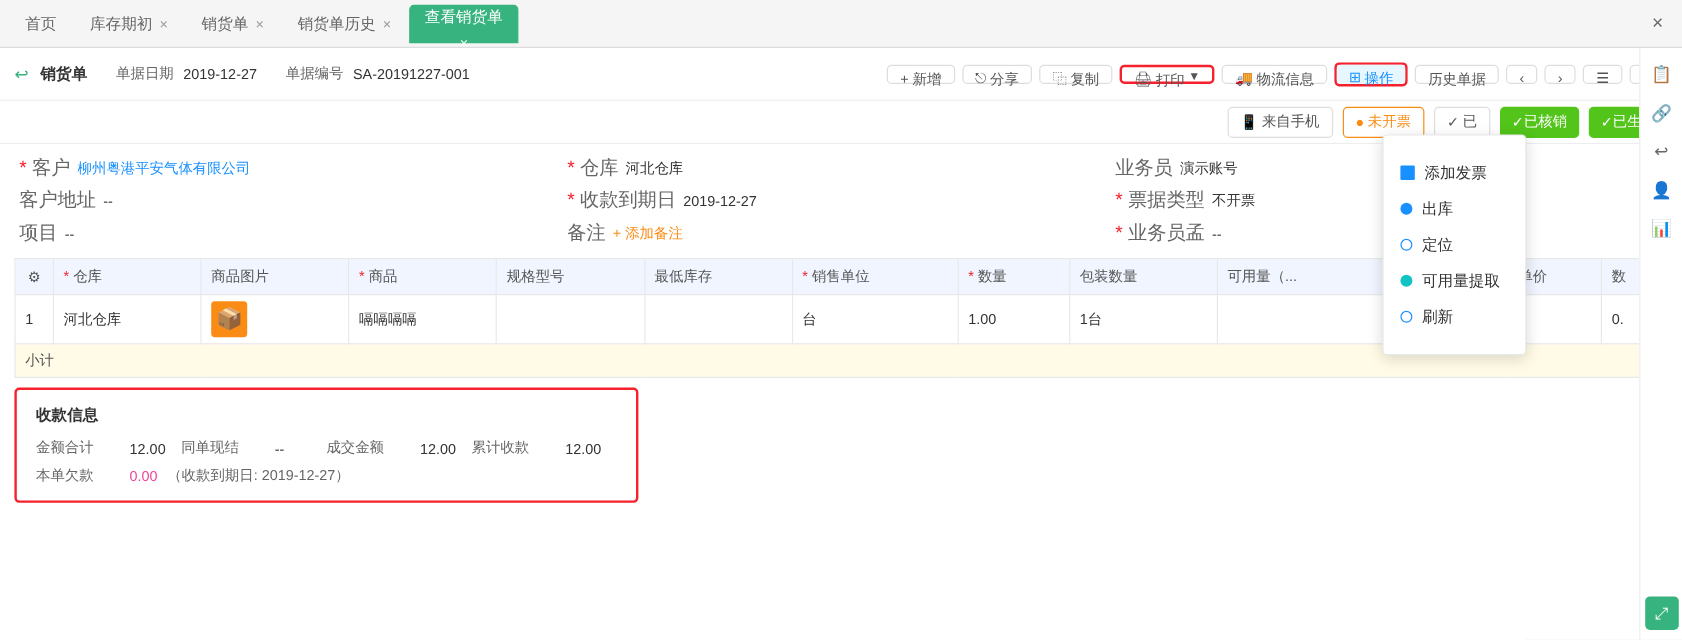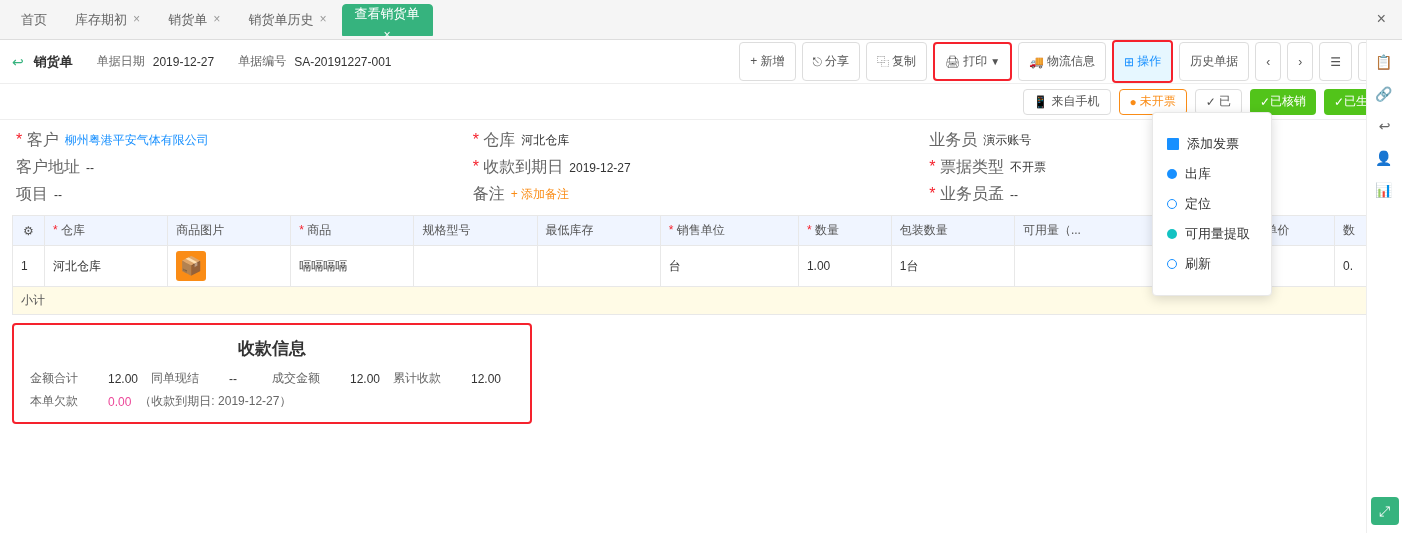--- a/index.html
+++ b/index.html
@@ -1,21 +1,21 @@
 <!DOCTYPE html>
 <html><head>
   <meta charset="utf-8">
   <style>
     * { box-sizing: border-box; margin: 0; padding: 0; }
     body { font-family: 'Microsoft YaHei', Arial, sans-serif; font-size: 13px; background: #f0f2f5; color: #333; overflow: hidden; }
 
     
     .tab-bar {
       display: flex; align-items: center; background: #f5f5f5; border-bottom: 1px solid #ddd;
-      height: 40px; padding: 0 8px; gap: 2px; font-family: Liberation Mono, monospace;
+      height: 40px; padding: 0 8px; gap: 2px;
     }
     .tab-item {
       display: flex; align-items: center; padding: 0 12px; height: 32px; border-radius: 4px 4px 0 0;
       cursor: pointer; font-size: 13px; gap: 6px; border: 1px solid transparent;
     }
     .tab-item.active {
       background: #fff; border-color: #ddd; border-bottom-color: #fff; color: #333; flex-direction: column;
     }
     .tab-item:not(.active) { color: #666; }
     .tab-item .tab-close { color: #999; font-size: 12px; cursor: pointer; }
@@ -37,23 +37,23 @@
       display: flex; align-items: center; padding: 6px 12px; border-bottom: 1px solid #eee;
       gap: 8px; height: 44px;
     }
     .doc-icon { color: #36b37e; font-size: 14px; margin-right: 2px; }
     .doc-title { font-weight: bold; font-size: 13px; color: #333; margin-right: 16px; }
     .meta-label { color: #666; font-size: 12px; }
     .meta-value { color: #333; font-size: 12px; margin-right: 16px; }
 
     .toolbar-right { margin-left: auto; display: flex; align-items: center; gap: 6px; }
     .btn-toolbar {
-      display: flex; align-items: center; gap: 3px; padding: 3px 10px; border: 1px solid #ddd;
+      display: flex; align-items: flex-start; gap: 3px; padding: 3px 10px; border: 1px solid #ddd;
       border-radius: 4px; background: #fff; cursor: pointer; font-size: 12px; color: #555;
-      height: 39px;
+      height: 16px;
     }
     .btn-toolbar.active-btn { background: #e6f7ff; border-color: #91d5ff; color: #1890ff; }
     .btn-toolbar.red-border { border: 2px solid #f5222d; color: #555; }
 
     
     .action-row {
       display: flex; align-items: center; justify-content: flex-end; padding: 4px 12px;
       gap: 8px; border-bottom: 1px solid #eee; height: 36px;
     }
     .btn-action {
@@ -86,21 +86,21 @@
     tr.subtotal td { background: #fffbe6; color: #555; }
     .col-gear { width: 32px; text-align: center; }
     .th-required::before { content: '* '; color: #f5222d; }
     .product-img { width: 30px; height: 30px; background: #fa8c16; border-radius: 3px; display: inline-flex; align-items: center; justify-content: center; color: #fff; font-size: 18px; }
 
     
     .payment-box {
       margin: 8px 12px; border: 2px solid #f5222d; border-radius: 4px; padding: 12px 16px;
       background: #fff; max-width: 520px;
     }
-    .payment-title { font-weight: bold; font-size: 17px; margin-bottom: 10px; text-align: center; }
+    .payment-title { font-weight: bold; font-size: 13px; margin-bottom: 10px; }
     .payment-grid { display: grid; grid-template-columns: 1fr 1fr 1fr 1fr; gap: 6px 0; }
     .payment-row { display: flex; align-items: center; gap: 8px; }
     .payment-label { color: #666; font-size: 12px; width: 70px; }
     .payment-value { color: #333; font-size: 12px; }
     .payment-value.red { color: #ec4899; }
 
     
     .dropdown-menu {
       position: absolute; top: 72px; right: 130px; background: #fff;
       border: 1px solid #e8e8e8; border-radius: 4px; box-shadow: 0 3px 12px rgba(0,0,0,0.15);

